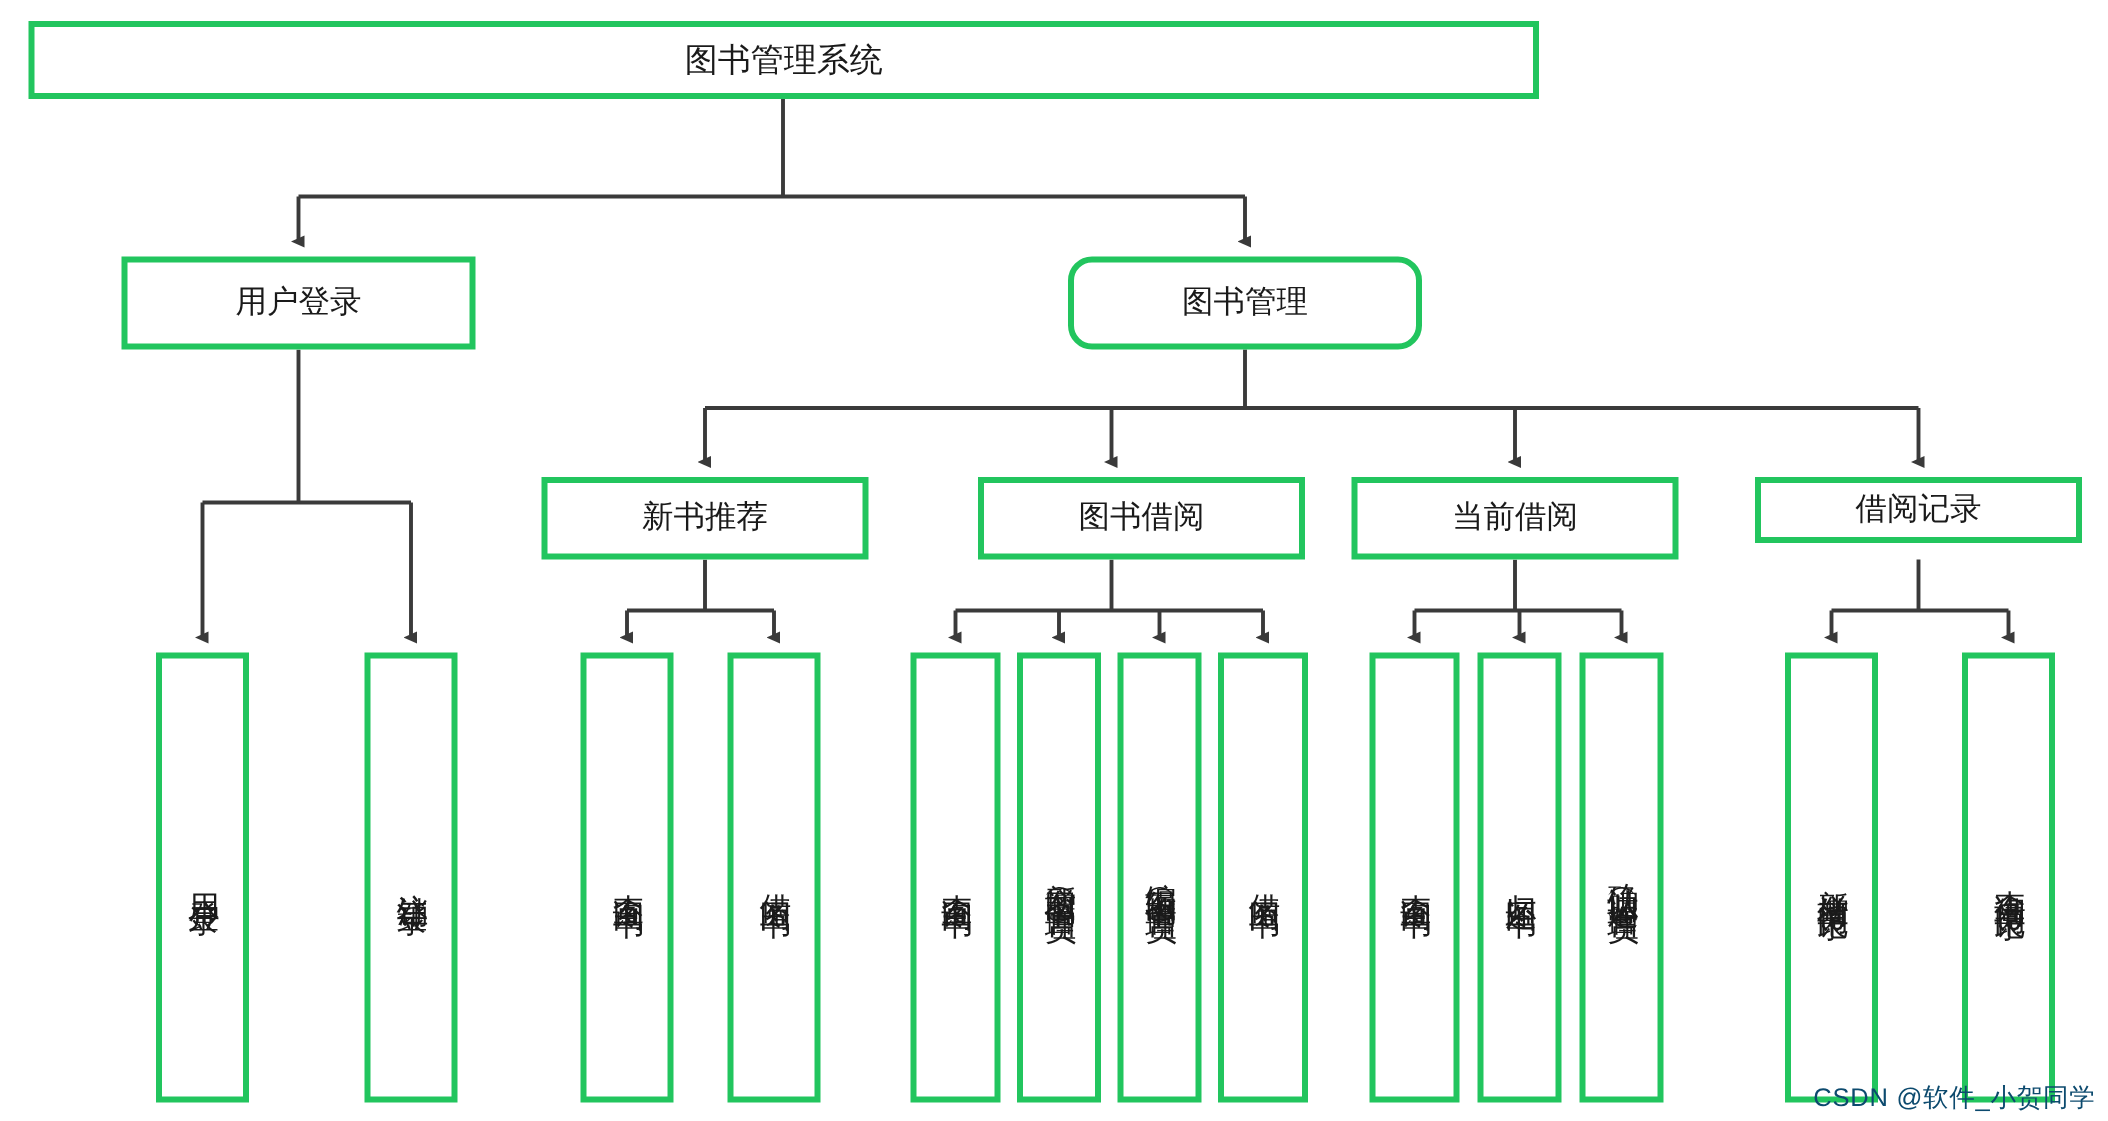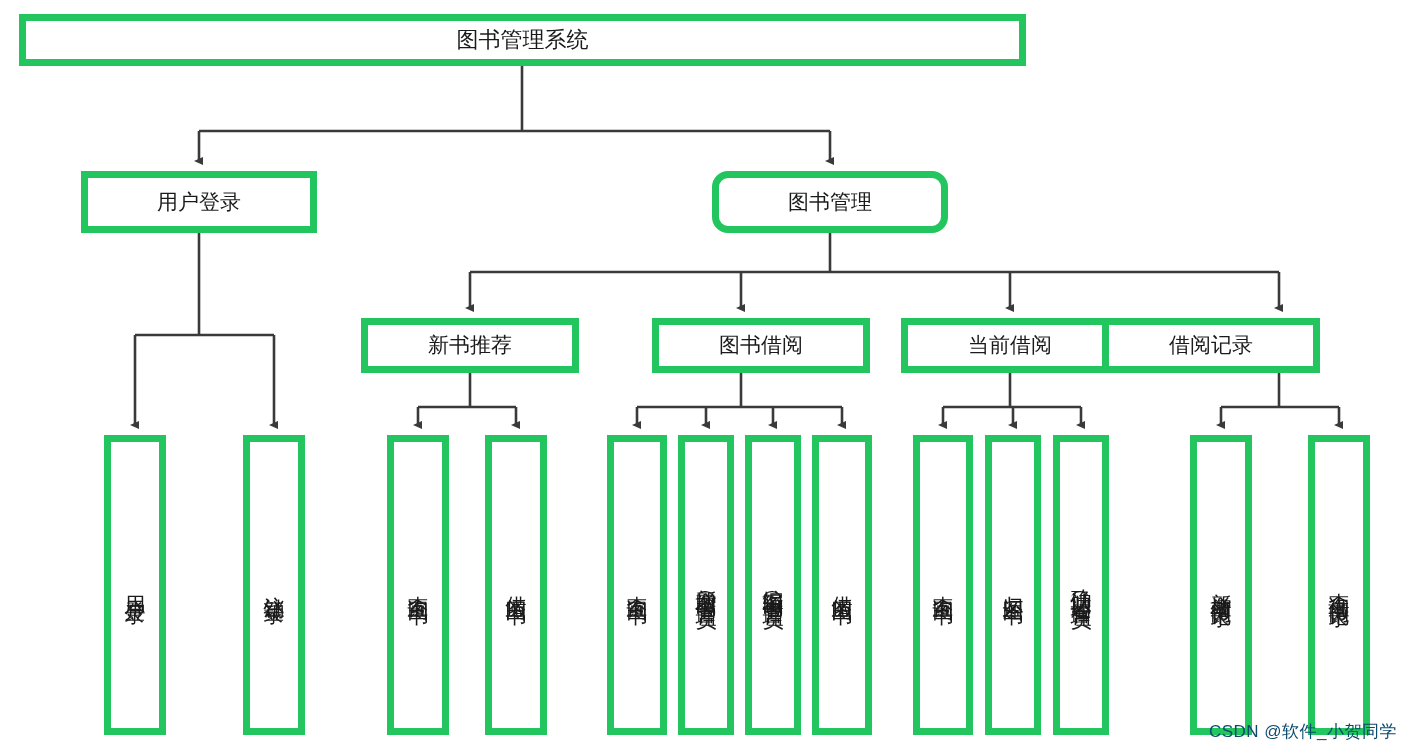--- a/index.html
+++ b/index.html
@@ -24,21 +24,21 @@
     position: absolute;
     left: 0; top: 0;
     width: 1405px;
     height: 747px;
     pointer-events: none;
   }
   .node {
     position: absolute;
     box-sizing: border-box;
     background: #ffffff;
-    border: 7px solid #22c55e;
+    border: 4px solid #22c55e;
     display: flex;
     align-items: center;
     justify-content: center;
     color: #1a1a1a;
   }
   .node-label {
     display: block;
     text-align: center;
     line-height: 1.25;
     white-space: nowrap;
@@ -142,21 +142,21 @@
 
   <div class="node horiz" style="left:361px; top:318px; width:218px; height:55px;">
     <span class="node-label">新书推荐</span>
   </div>
   <div class="node horiz" style="left:632px; top:318px; width:218px; height:55px;margin-left:20px;">
     <span class="node-label">图书借阅</span>
   </div>
   <div class="node horiz" style="left:901px; top:318px; width:218px; height:55px;">
     <span class="node-label">当前借阅</span>
   </div>
-  <div class="node horiz" style="left:1102px; top:318px; width:218px; height:55px;">
+  <div class="node horiz" style="left:1170px; top:318px; width:218px; height:44px;">
     <span class="node-label">借阅记录</span>
   </div>
 
   <div class="node vert" style="left:104px; top:435px; width:62px; height:300px;">
     <span class="node-label">用户登录</span>
   </div>
   <div class="node vert" style="left:243px; top:435px; width:62px; height:300px;">
     <span class="node-label">注销登录</span>
   </div>
 

